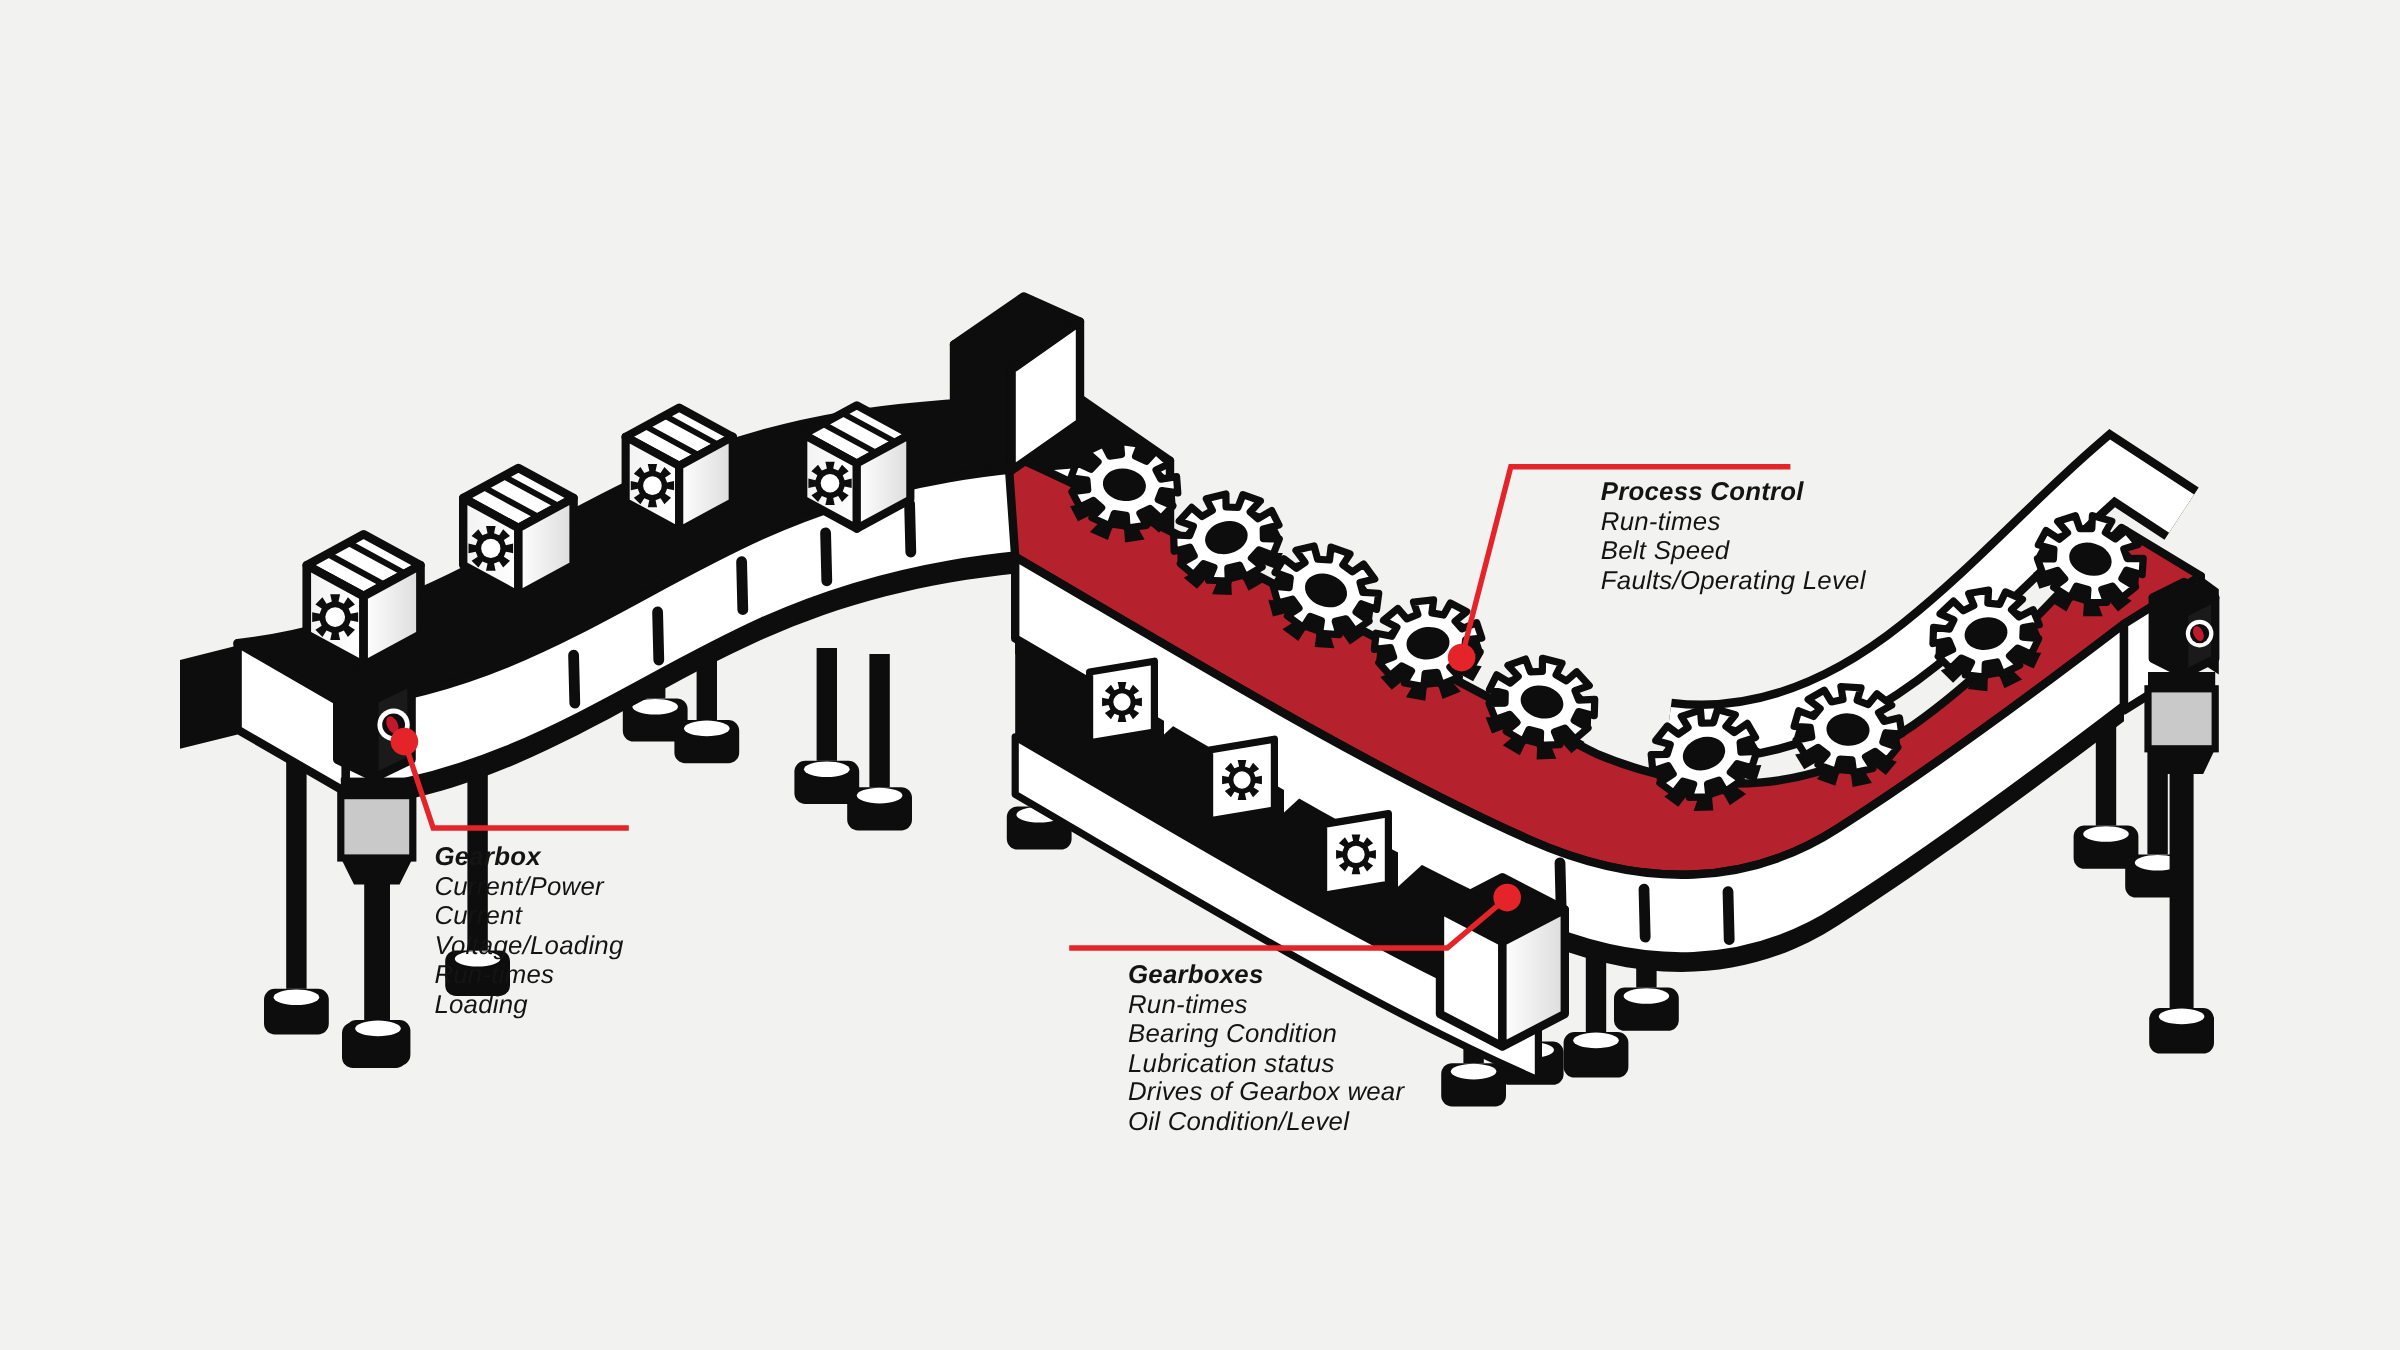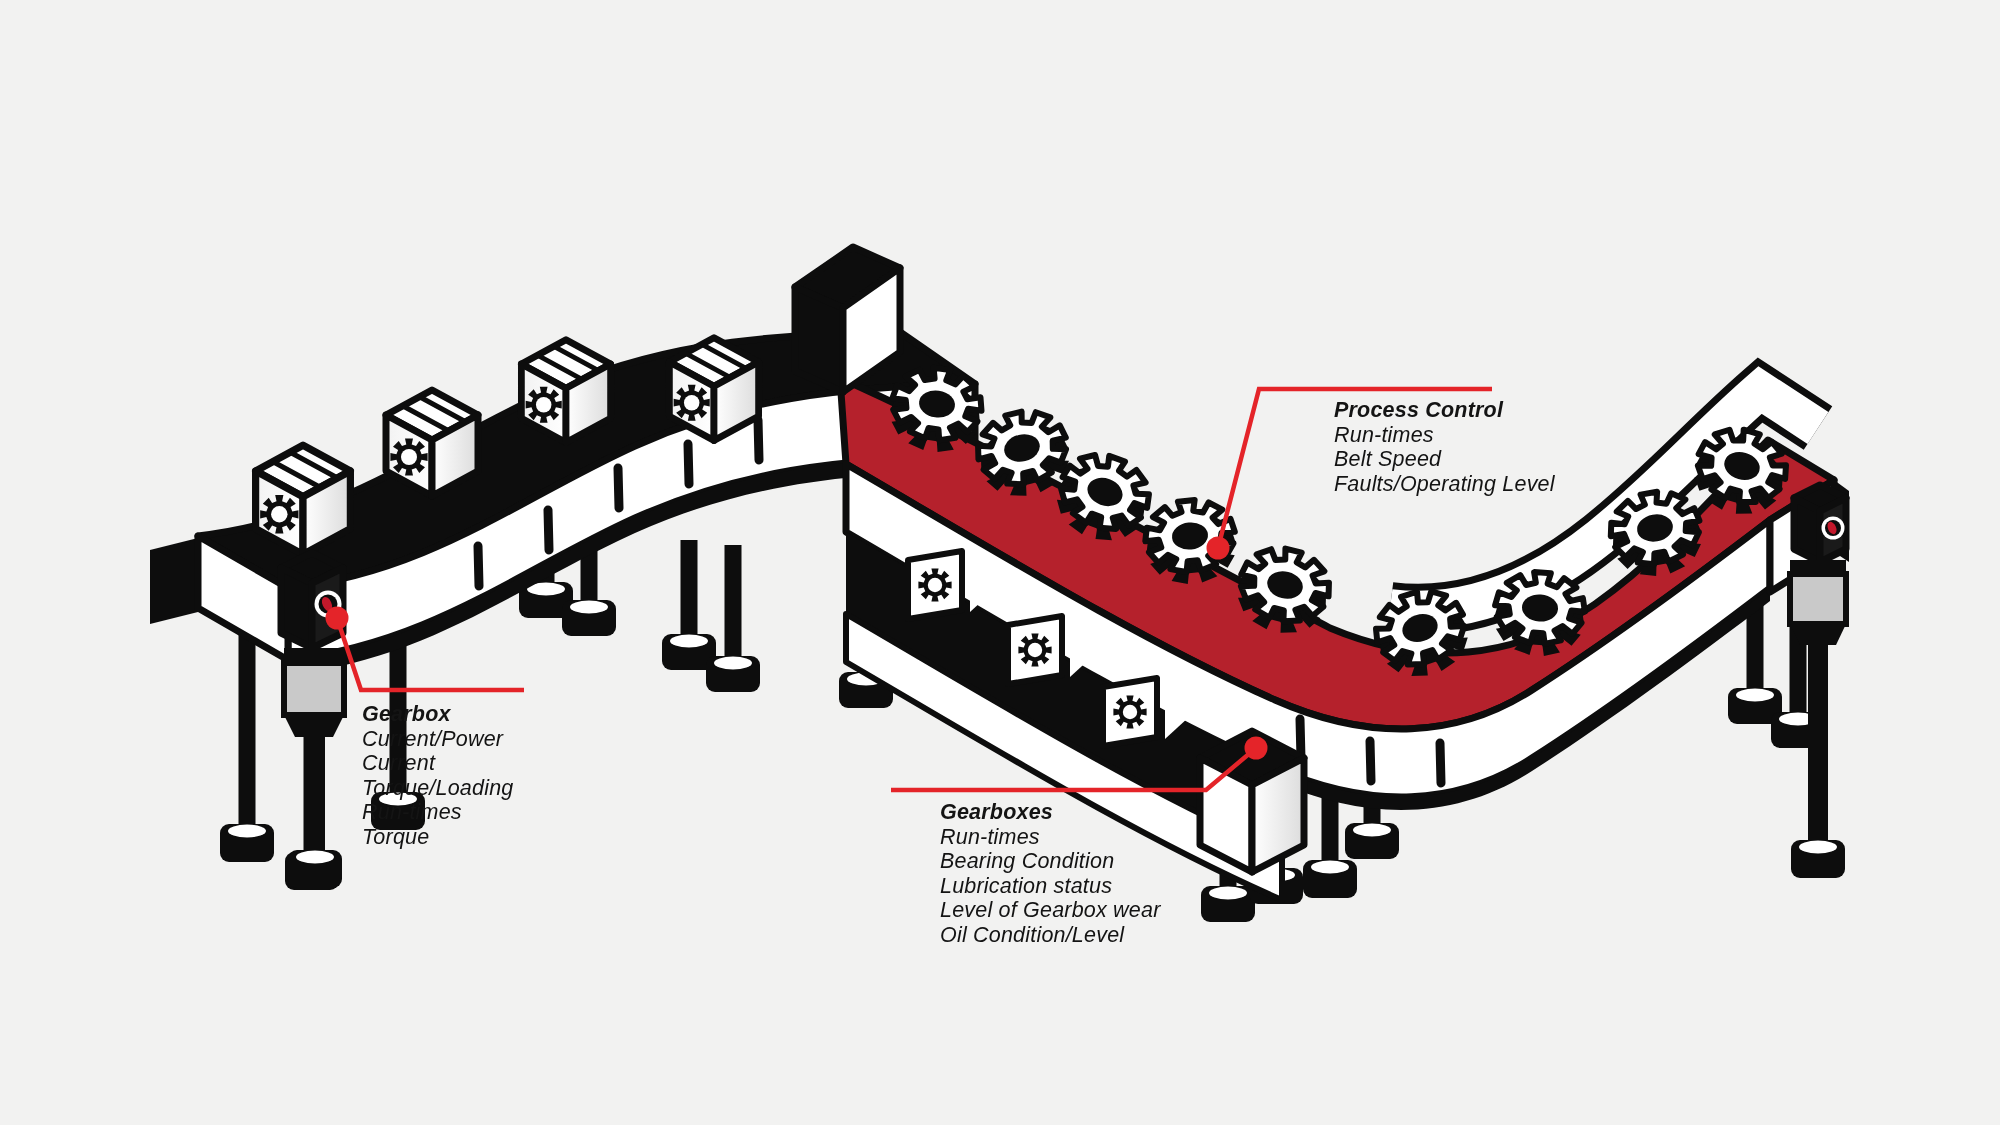--- a/index.html
+++ b/index.html
@@ -271,31 +271,31 @@
     <circle cx="1256" cy="748" r="11.5" fill="#e42429"></circle>
     <polyline class="leader" stroke="#e42429" points="1218,548 1259,389 1492,389"></polyline>
     <circle cx="1218" cy="548" r="11.5" fill="#e42429"></circle>
   </g>
 </svg>
 
 <div class="ann" style="left:362px;top:702px;">
   <div class="ann-title">Gearbox</div>
   <div class="ann-item">Current/Power</div>
   <div class="ann-item">Current</div>
-  <div class="ann-item">Torque/Loading</div>
+  <div class="ann-item">Voltage/Loading</div>
   <div class="ann-item">Run-times</div>
-  <div class="ann-item">Torque</div>
+  <div class="ann-item">Loading</div>
 </div>
 
 <div class="ann" style="left:940px;top:800px;">
   <div class="ann-title">Gearboxes</div>
   <div class="ann-item">Run-times</div>
   <div class="ann-item">Bearing Condition</div>
   <div class="ann-item">Lubrication status</div>
-  <div class="ann-item">Level of Gearbox wear</div>
+  <div class="ann-item">Drives of Gearbox wear</div>
   <div class="ann-item">Oil Condition/Level</div>
 </div>
 
 <div class="ann" style="left:1334px;top:398px;">
   <div class="ann-title">Process Control</div>
   <div class="ann-item">Run-times</div>
   <div class="ann-item">Belt Speed</div>
   <div class="ann-item">Faults/Operating Level</div>
 </div>
 

